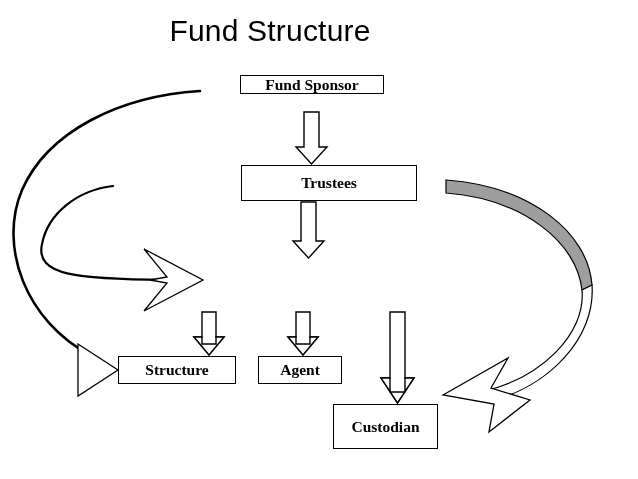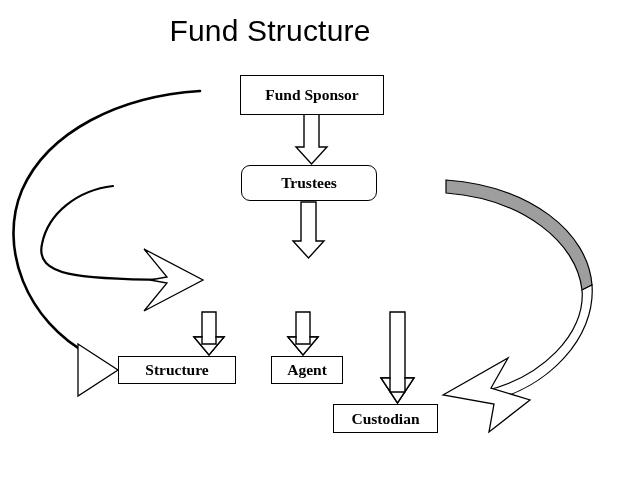--- a/index.html
+++ b/index.html
@@ -42,26 +42,26 @@
     font-size: 15.5px;
     color: #000000;
     display: flex;
     align-items: center;
     justify-content: center;
     text-align: center;
     line-height: 1.12;
     z-index: 5;
   }
   .node span { display: block; }
-  #node-fund-sponsor { left: 240px; top: 75px;  width: 144px; height: 40px; }
-  #node-trustees     { left: 241px; top: 165px; width: 136px; height: 36px; border-radius: 9px; }
+  #node-fund-sponsor { left: 240px; top: 75px;  width: 144px; height: 19px; }
+  #node-trustees     { left: 241px; top: 165px; width: 176px; height: 36px; }
   #node-amc          { left: 201px; top: 259px; width: 223px; height: 52px; }
   #node-depository   { left: 118px; top: 356px; width: 118px; height: 28px; }
-  #node-agent        { left: 271px; top: 356px; width: 72px;  height: 28px; }
-  #node-custodian    { left: 333px; top: 404px; width: 105px; height: 29px; }
+  #node-agent        { left: 258px; top: 356px; width: 84px;  height: 28px; }
+  #node-custodian    { left: 333px; top: 404px; width: 105px; height: 45px; }
 
   #arrow-layer {
     position: absolute;
     left: 0; top: 0;
     width: 638px; height: 479px;
     z-index: 2;
   }
   #arrow-layer-front {
     position: absolute;
     left: 0; top: 0;

